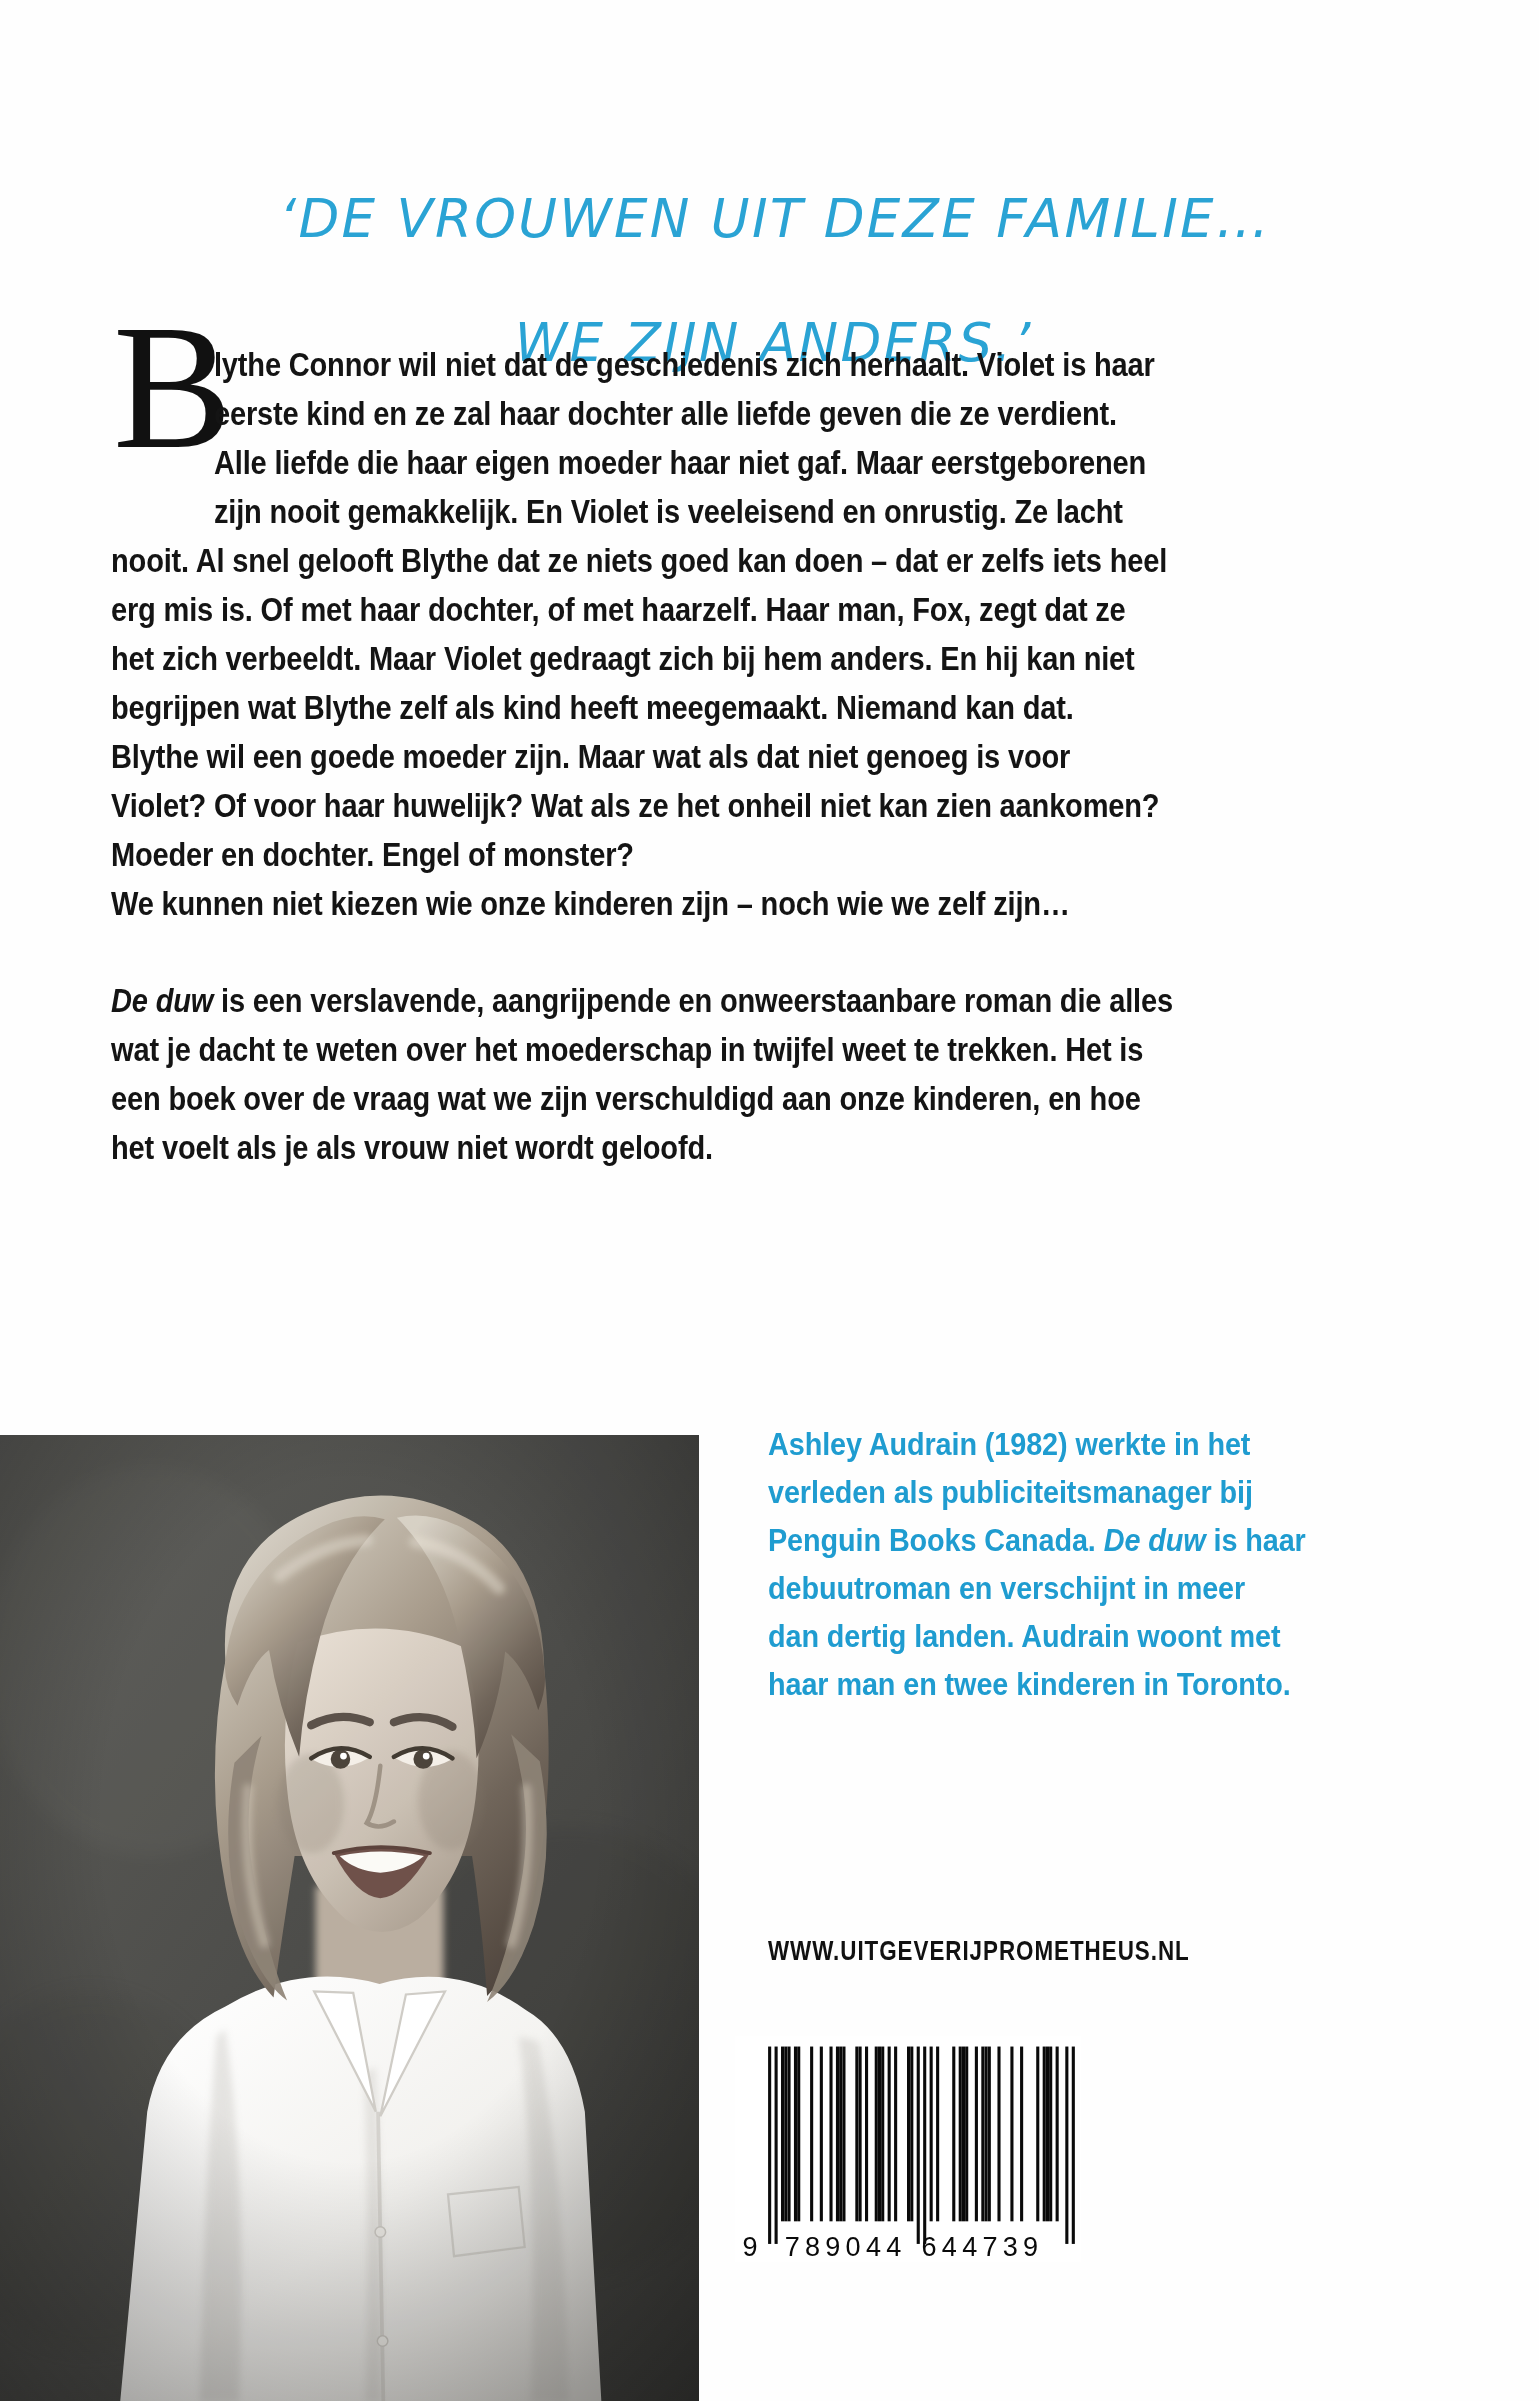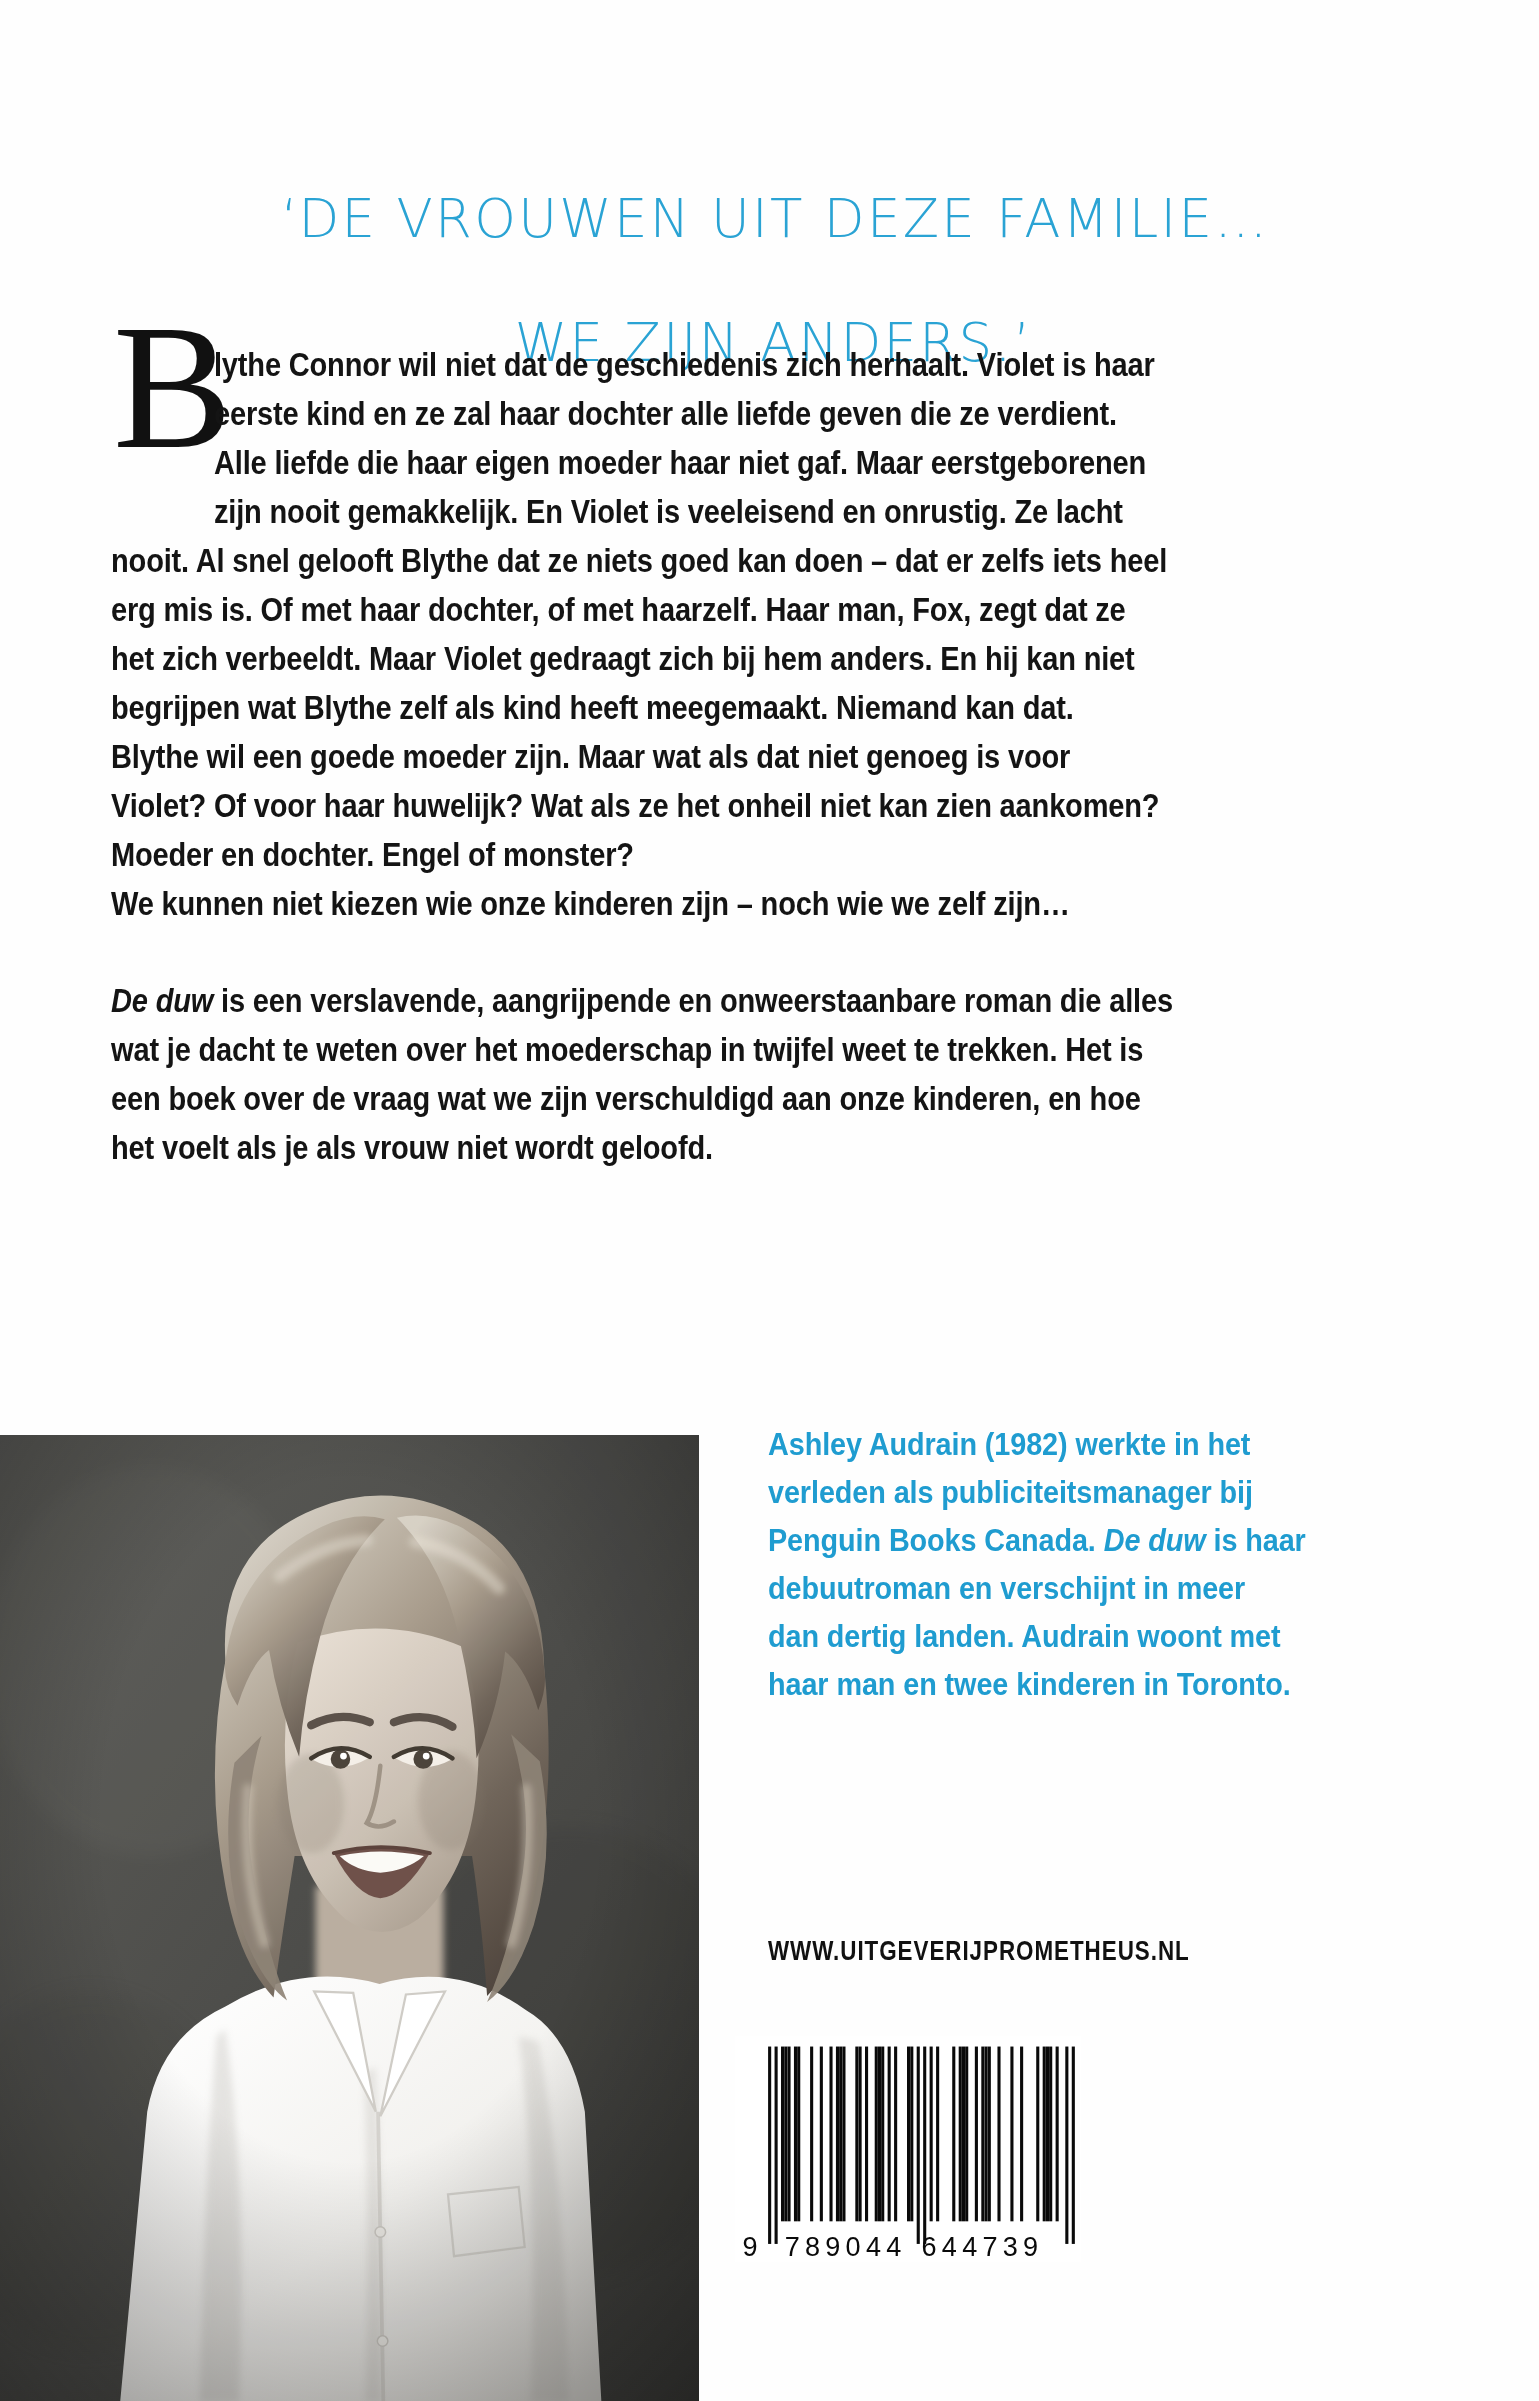--- a/index.html
+++ b/index.html
@@ -33,20 +33,21 @@
     text-align: center;
     color: #2aa3d4;
     font-family: "DejaVu Sans", sans-serif;
     font-weight: 300;
     font-size: 53px;
     line-height: 1.17;
     letter-spacing: 2.3px;
     white-space: pre-line;
     text-transform: uppercase;
     padding: 0 105px;
+    font-style: italic;
   }
   #headline .hl-line { display: block; }
   #headline .hl-line.l1 { padding-left: 10.5px; }
   #headline .hl-line.l2 { padding-left: 7.5px; }
 
   
   #bodycopy {
     position: absolute;
     left: 111px;
     top: 340px;

